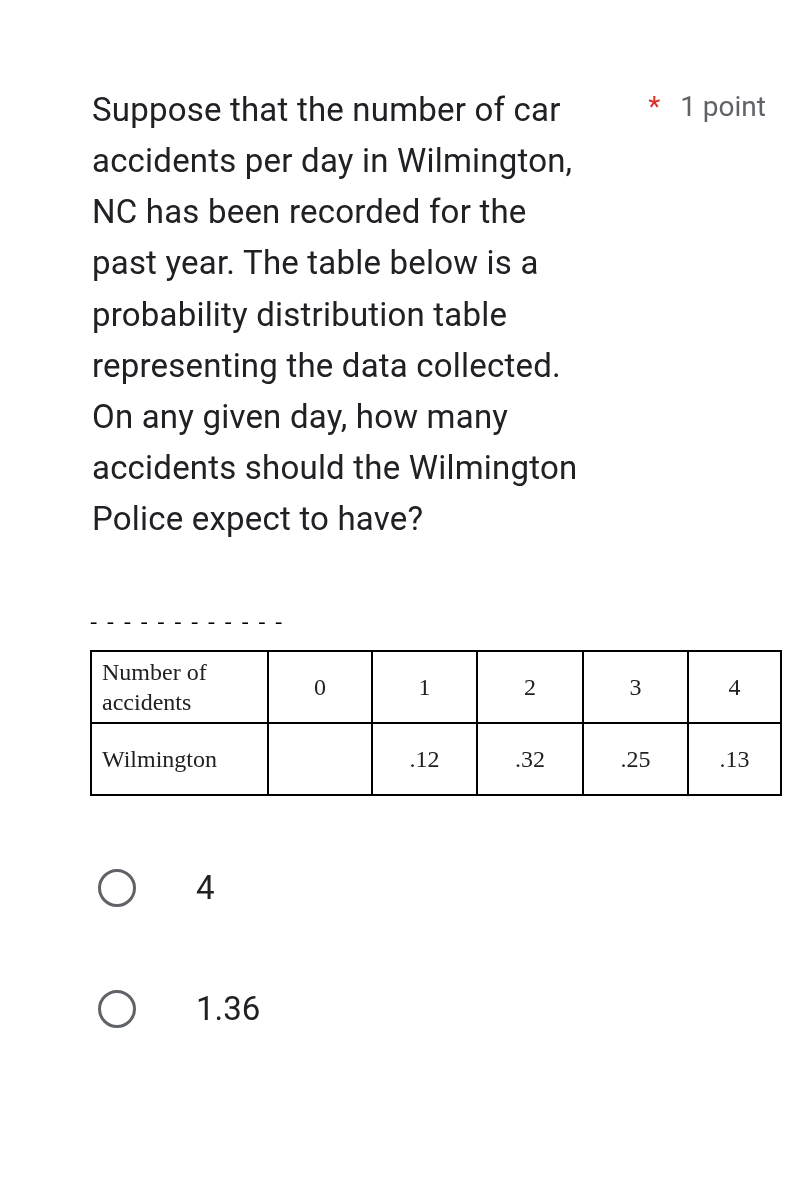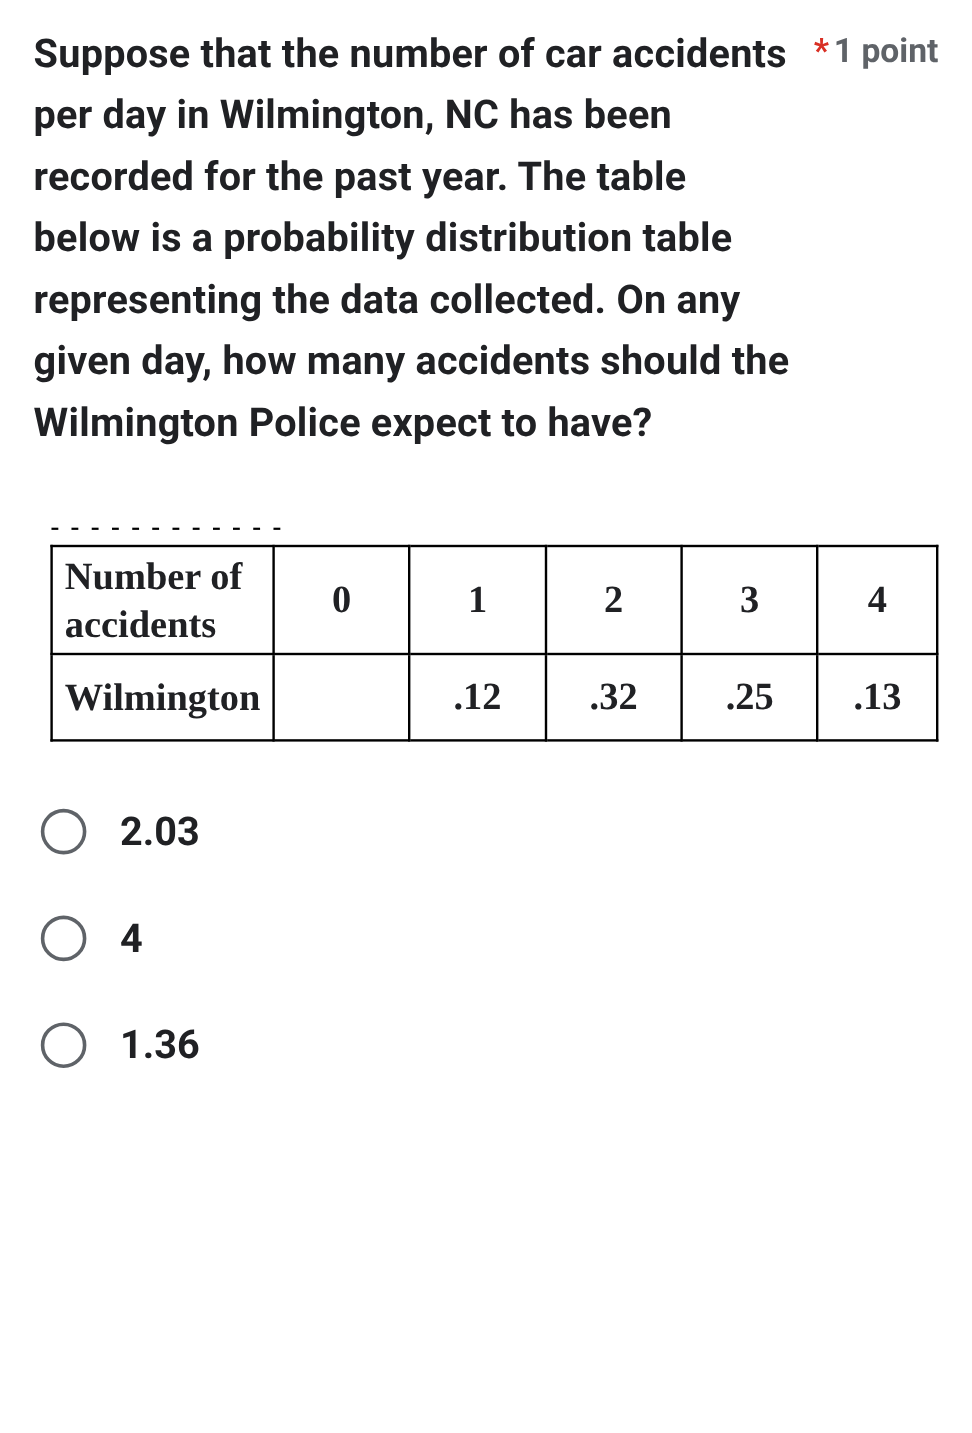--- a/index.html
+++ b/index.html
@@ -1,15 +1,15 @@
 <!DOCTYPE html>
 <html><head>
 <meta charset="utf-8">
 <style>
-  * { box-sizing: border-box; margin: 0; padding: 0; font-weight: bold; }
+  * { box-sizing: border-box; margin: 16px; padding: 0; }
   body {
     font-family: Roboto, Arial, sans-serif;
     width: 810px;
     height: 1194px;
     background: #fff;
     padding: 20px 28px;
     color: #202124;
   }
   .header {
     display: flex;
@@ -42,21 +42,21 @@
   .dashes {
     font-family: "Times New Roman", serif;
     font-size: 22px;
     letter-spacing: 2px;
     color: #000;
     margin-bottom: 2px;
   }
   table {
     border-collapse: collapse;
     font-family: "Times New Roman", serif;
-    font-size: 32px;
+    font-size: 24px;
   }
   td {
     border: 2px solid #000;
     text-align: center;
     vertical-align: middle;
     padding: 0;
   }
   .row-label {
     width: 182px;
     text-align: left;
@@ -118,23 +118,19 @@
       <td class="num-cell">.25</td>
       <td class="num-cell narrow">.13</td>
     </tr>
   </tbody>
     </table>
 </div>
 
 <div class="options">
   <div class="option">
     <div class="radio"></div>
-    <div class="option-label">2.03</div>
-  </div>
-  <div class="option">
-    <div class="radio"></div>
     <div class="option-label">4</div>
   </div>
   <div class="option">
     <div class="radio"></div>
     <div class="option-label">1.36</div>
   </div>
 </div>
 
 </body></html>

